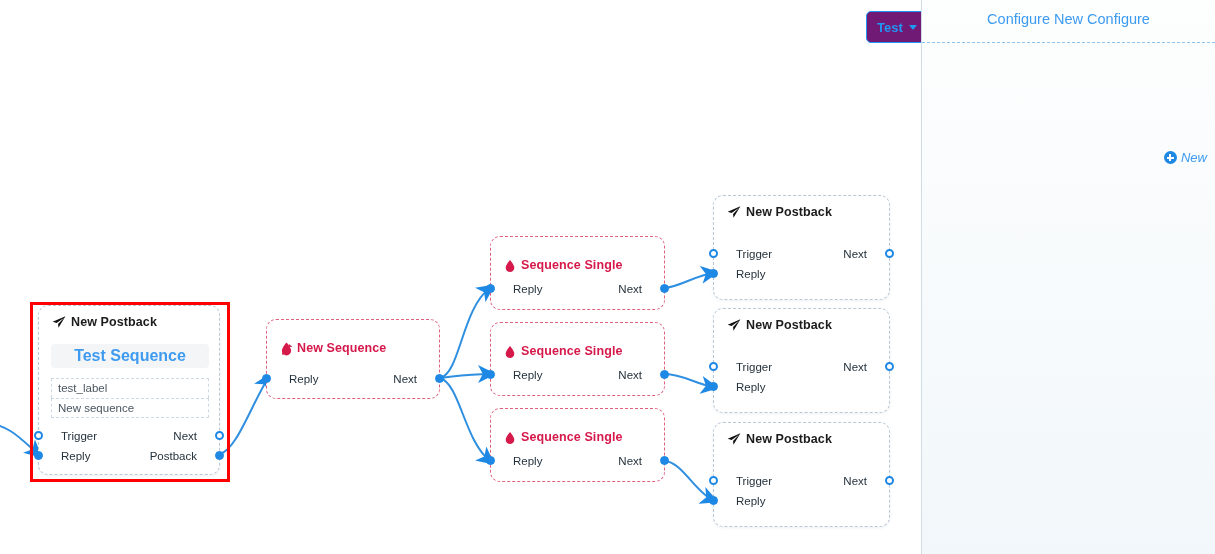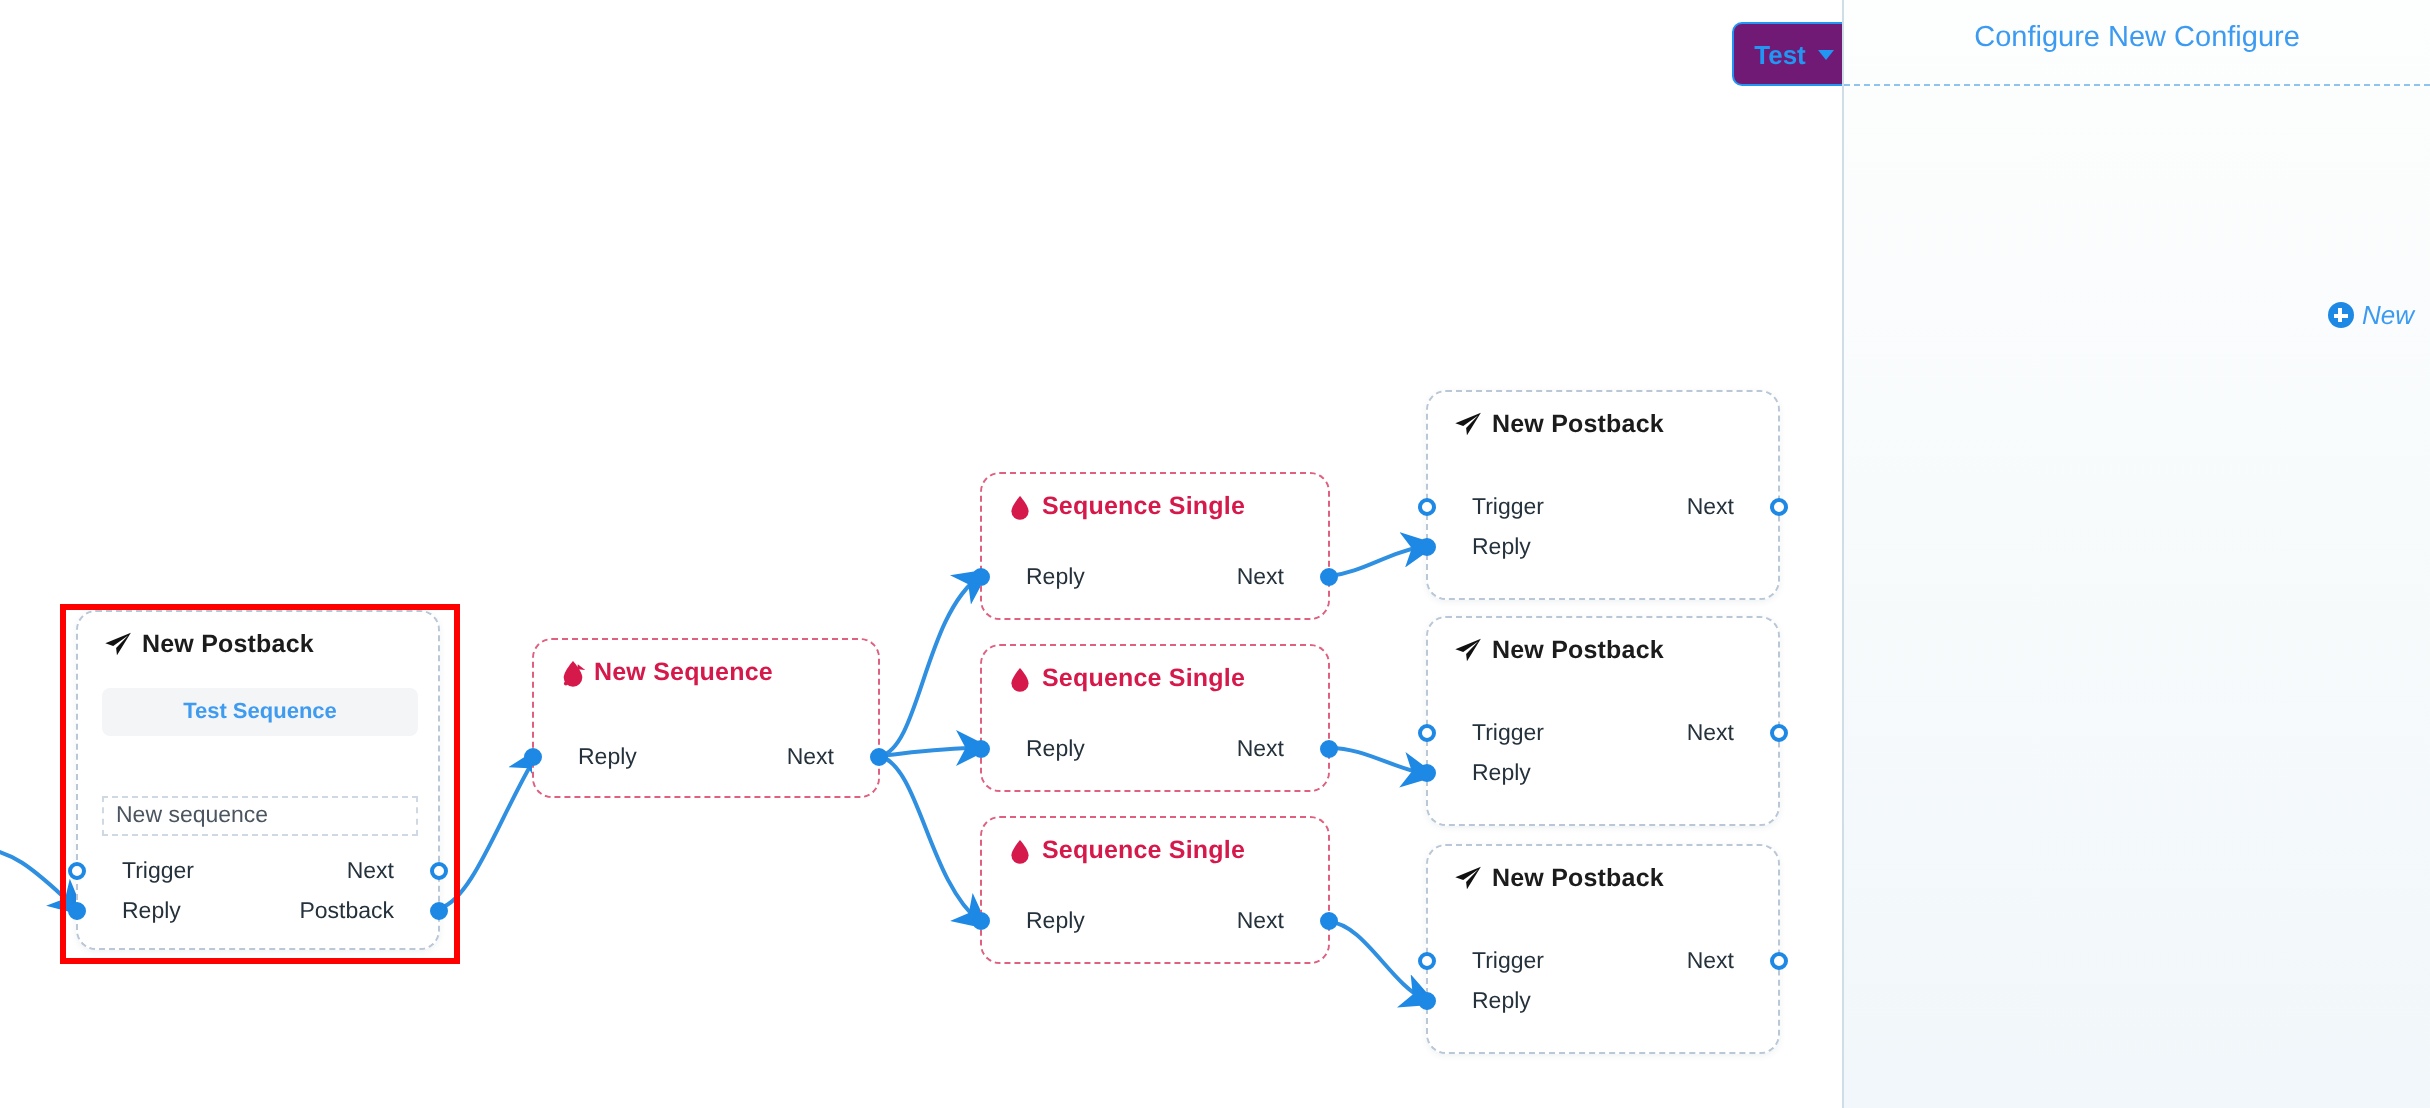--- a/index.html
+++ b/index.html
@@ -13,42 +13,42 @@
   
   #canvas{position:absolute;left:0;top:0;width:921px;height:554px;background:#ffffff;overflow:hidden;}
   #edges{position:absolute;left:0;top:0;width:921px;height:554px;pointer-events:none;}
 
   
   .node{position:absolute;box-sizing:border-box;border-radius:10px;background:#ffffff;}
   .node.postback{border:1px dashed #b9c7d6;box-shadow:0 1px 3px rgba(30,60,90,.07);}
   .node.sequence{border:1px dashed #e0607f;}
   .node-title{position:absolute;left:13px;top:9px;font-size:12.5px;font-weight:bold;letter-spacing:.1px;white-space:nowrap;display:flex;align-items:flex-start;gap:5px;}
   .node.postback .node-title{color:#1c1c1c;}
-  .node.sequence .node-title{color:#d6194b;}
+  .node.sequence .node-title{color:#d6194b;margin-top:12px;}
 
   .ico{display:inline-block;flex:none;}
   .ico-plane{width:14px;height:12px;position:relative;top:1px;}
   .ico-drop{width:12px;height:14px;position:relative;top:1px;}
 
   
   .port-row{position:absolute;left:0;right:0;height:18px;font-size:11.5px;color:#25323c;}
   .port-label{position:absolute;white-space:nowrap;line-height:18px;}
   .port-label.l{left:22px;}
   .port-label.r{right:22px;}
   .dot{position:absolute;width:9px;height:9px;border-radius:50%;box-sizing:border-box;top:4px;}
   .dot.filled{background:#1e88e5;border:1px solid #1e88e5;}
   .dot.hollow{background:#ffffff;border:2px solid #1e88e5;}
   .dot.l{left:-5px;}
   .dot.r{right:-5px;}
 
   
   #node-main{left:38px;top:305px;width:182px;height:170px;}
   #node-main .test-seq-btn{
     position:absolute;left:12px;top:38px;width:158px;height:24px;
-    background:#f4f5f7;border-radius:4px;color:#3e9bf0;font-size:11px;font-weight:bold;
+    background:#f4f5f7;border-radius:4px;color:#3e9bf0;font-size:16px;font-weight:bold;
     display:flex;align-items:center;justify-content:center;box-sizing:border-box;
   }
   #node-main .field{
     position:absolute;left:12px;width:158px;height:20px;box-sizing:border-box;
     border:1px dashed #cfd9e4;font-size:11.5px;color:#4a5560;line-height:18px;padding-left:6px;
     background:#fff;
   }
   #node-main .field.f1{top:72px;border-bottom:none;}
   #node-main .field.f2{top:92px;}
 
@@ -108,20 +108,21 @@
   <div class="node postback" id="node-main">
     <div class="node-title">
       <span class="ico ico-plane">
         <svg viewBox="0 0 16 14" width="14" height="12">
             <path d="M15.5 0.4 L0.6 6.6 L5.2 8.2 L13.9 2.1 L6.9 9.4 L7.4 13.6 Z" fill="#111"></path>
           </svg>
       </span>
       <span>New Postback</span>
     </div>
     <div class="test-seq-btn">Test Sequence</div>
+    <div class="field f1">test_label</div>
     <div class="field f2">New sequence</div>
 
     <div class="port-row" style="top:121px;">
       <span class="dot hollow l"></span>
       <span class="port-label l">Trigger</span>
       <span class="port-label r">Next</span>
       <span class="dot hollow r"></span>
     </div>
     <div class="port-row" style="top:141px;">
       <span class="dot filled l"></span>

